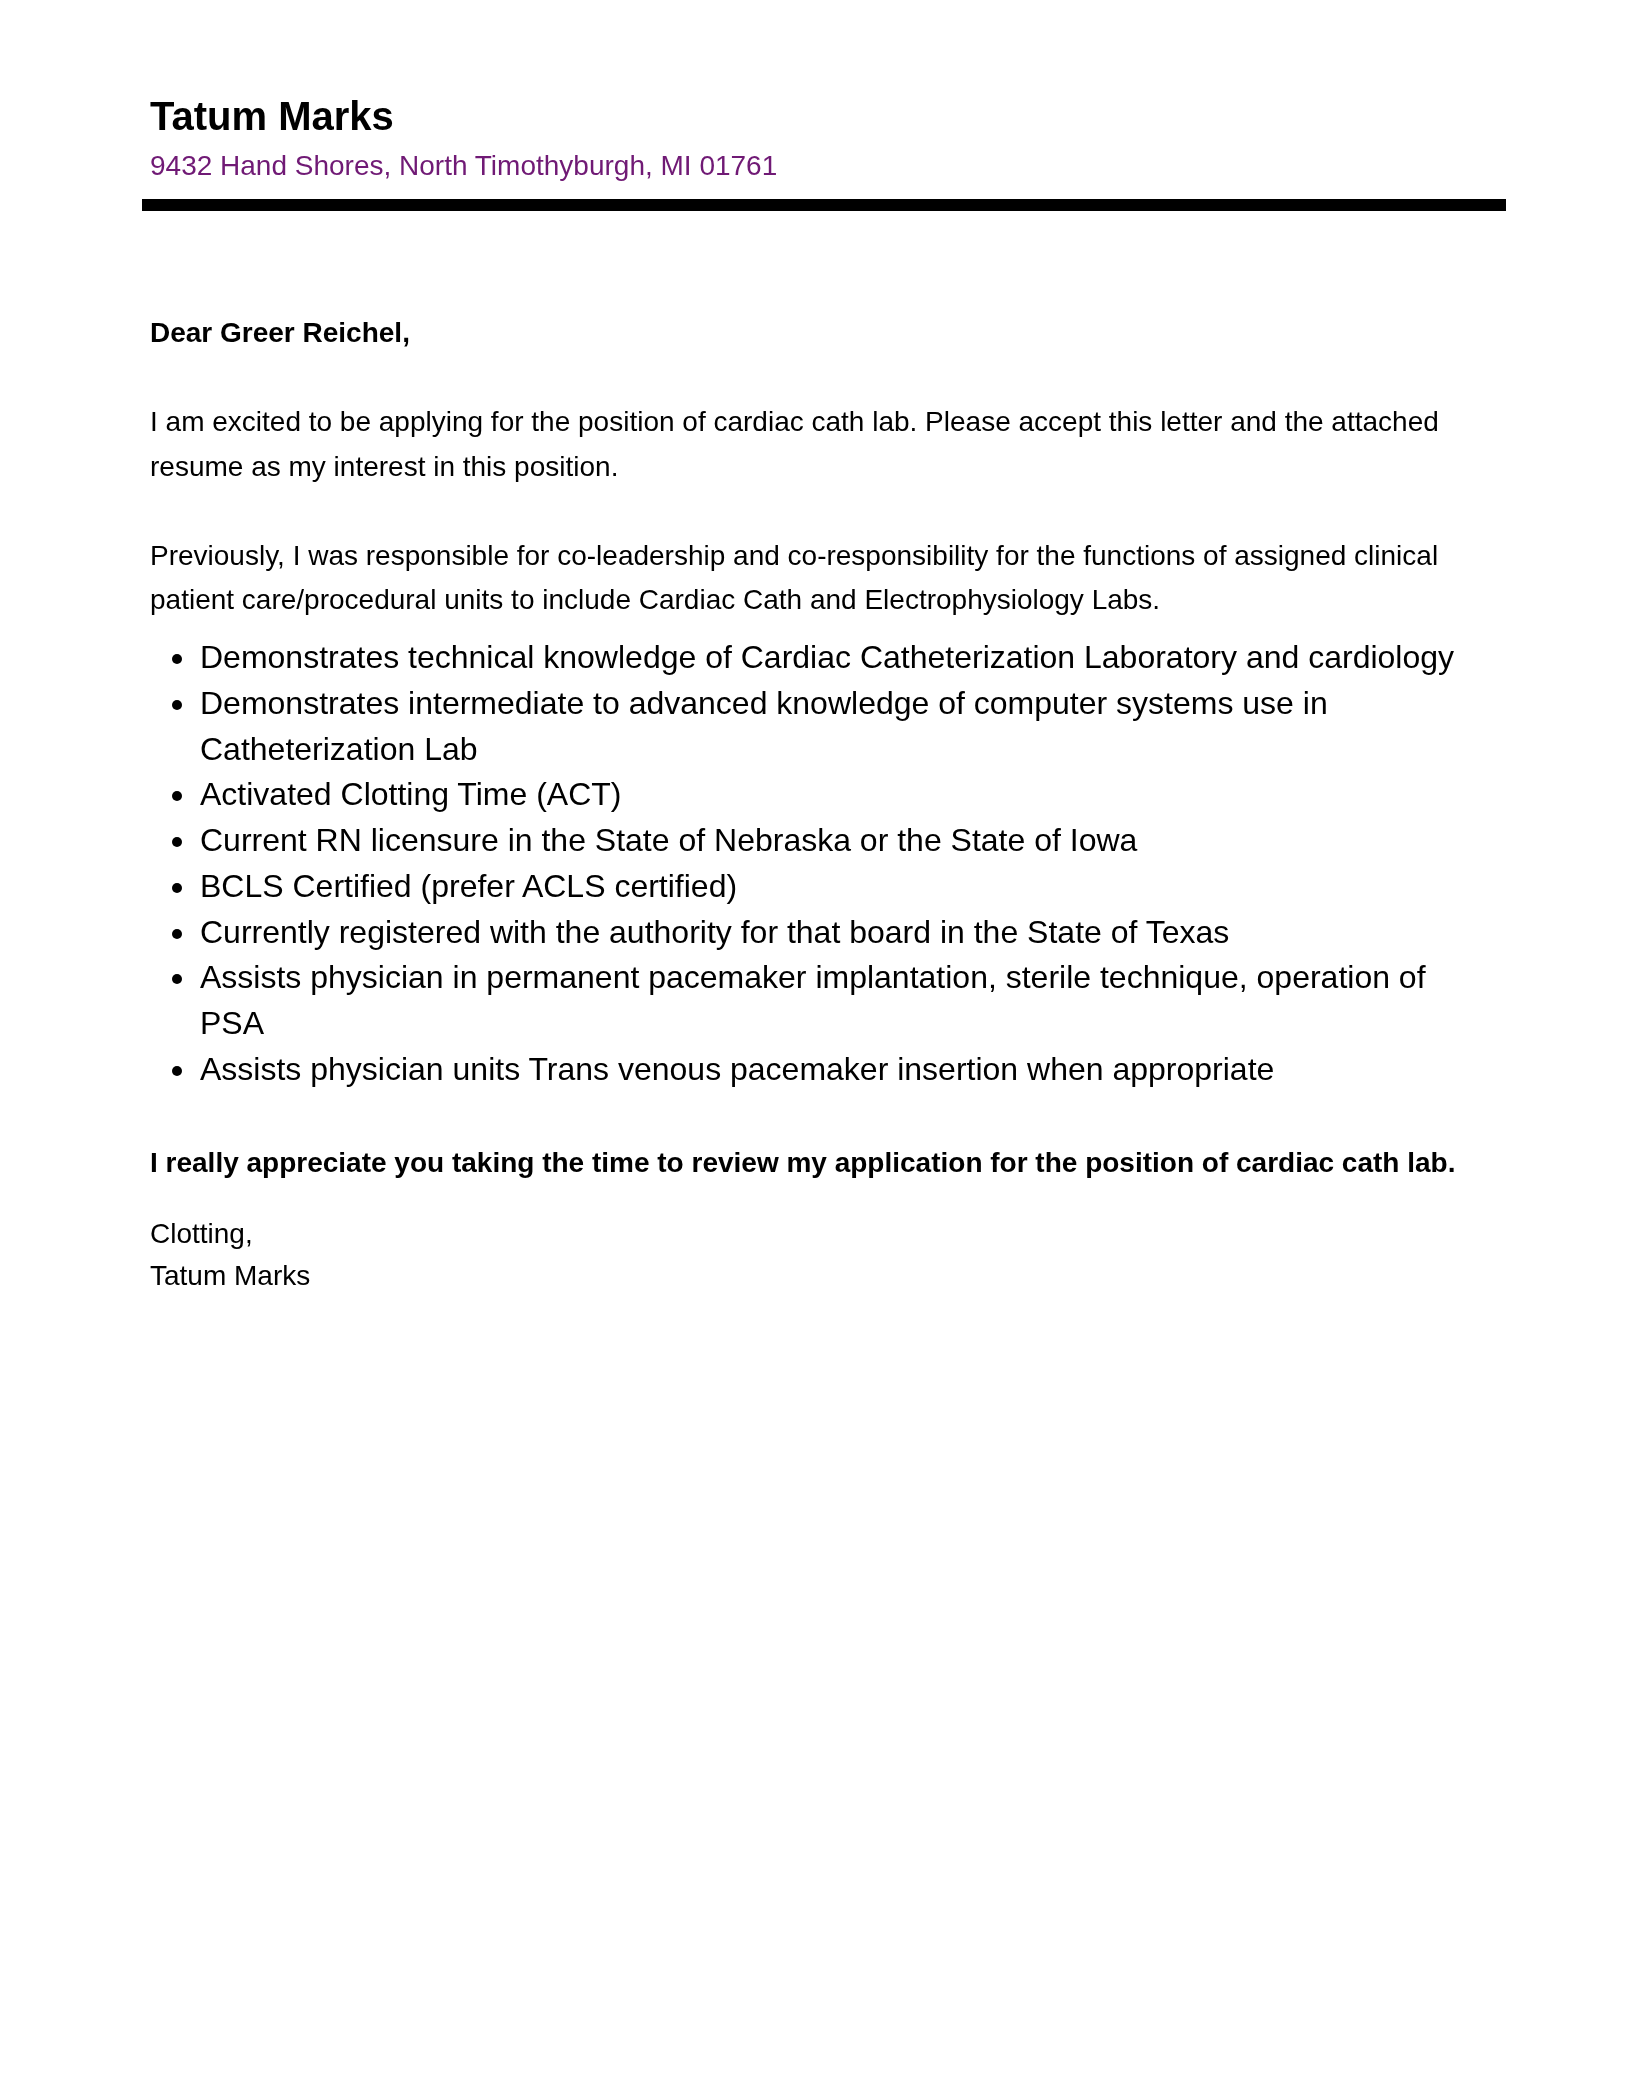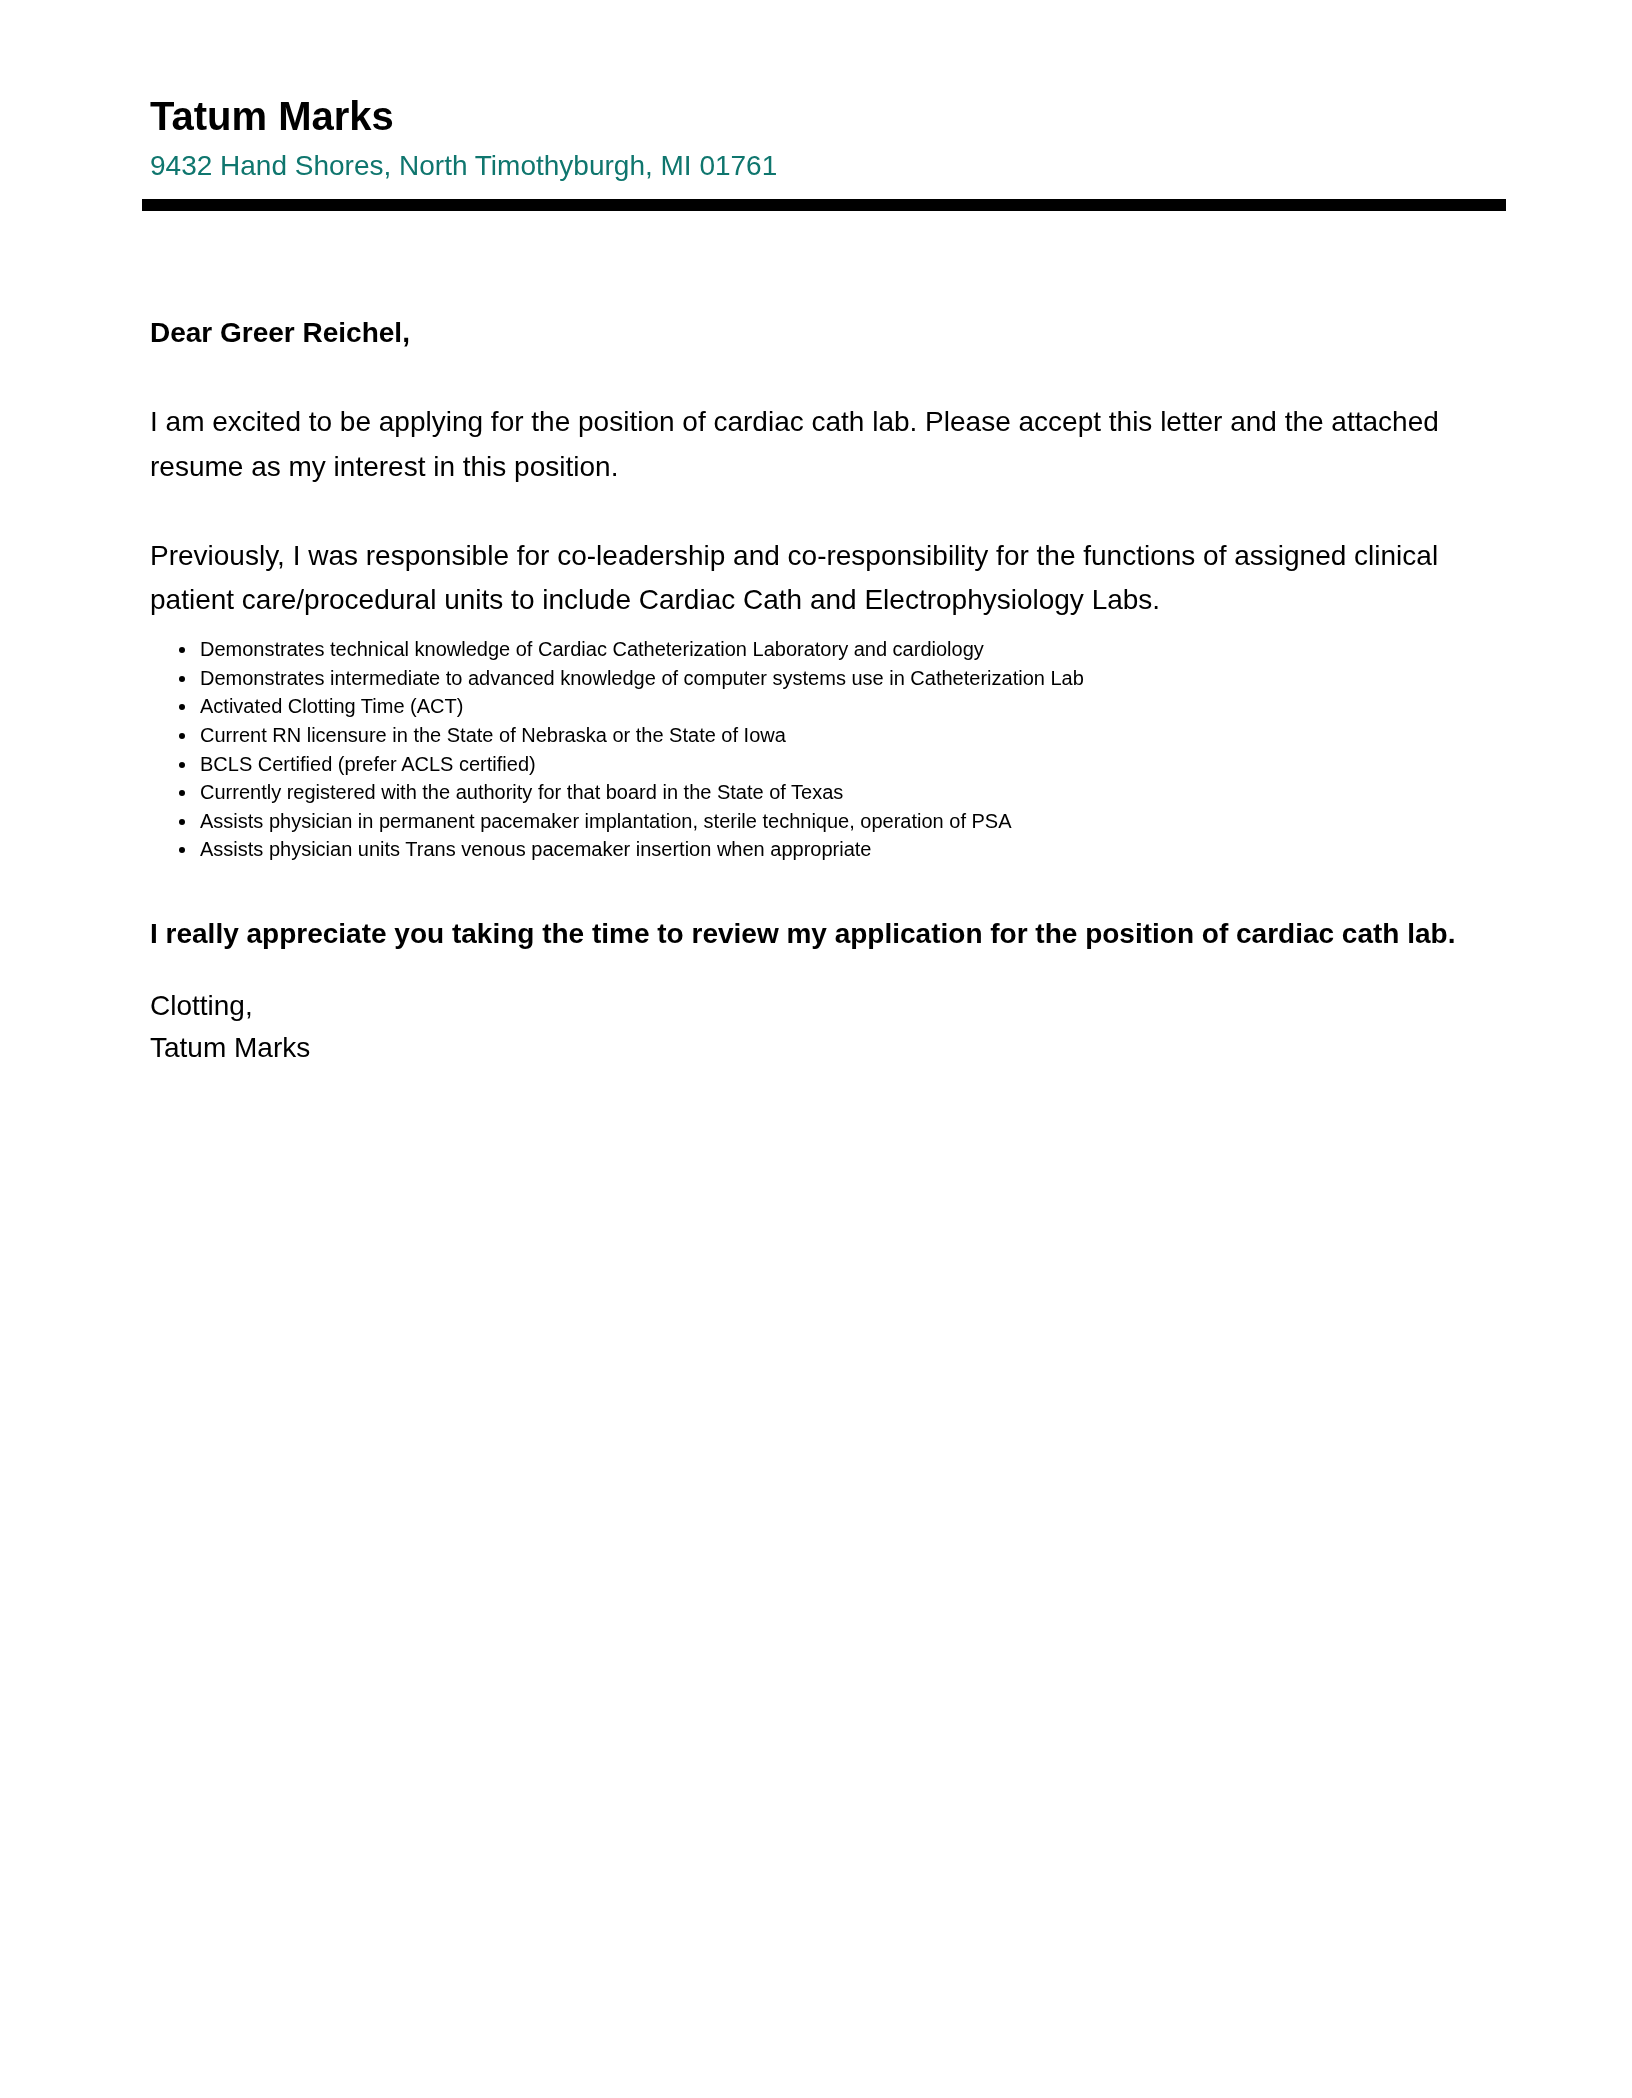--- a/index.html
+++ b/index.html
@@ -21,21 +21,21 @@
   .sender-name {
     font-size: 40px;
     font-weight: bold;
     line-height: 1.2;
     color: #000000;
   }
   .sender-address {
     font-size: 28px;
     line-height: 1.4;
     margin-top: 6px;
-    color: #0f766e;
+    color: #701a75;
   }
   .header-rule {
     margin-top: 14px;
     margin-left: -8px;
     width: calc(100% + 24px);
     height: 4px;
     border-top: 3px solid #000000;
     border-bottom: 9px solid #000000;
   }
   .salutation {
@@ -49,21 +49,21 @@
     font-size: 28px;
     line-height: 1.6;
     max-width: 1345px;
   }
   .quals-list {
     margin-top: 12px;
     padding-left: 48px;
     list-style-type: disc;
   }
   .quals-list li {
-    font-size: 20px;
+    font-size: 32px;
     line-height: 1.43;
     padding-left: 2px;
   }
   .closing-statement {
     margin-top: 48px;
     font-size: 28px;
     font-weight: bold;
     line-height: 1.6;
     max-width: 1345px;
   }

